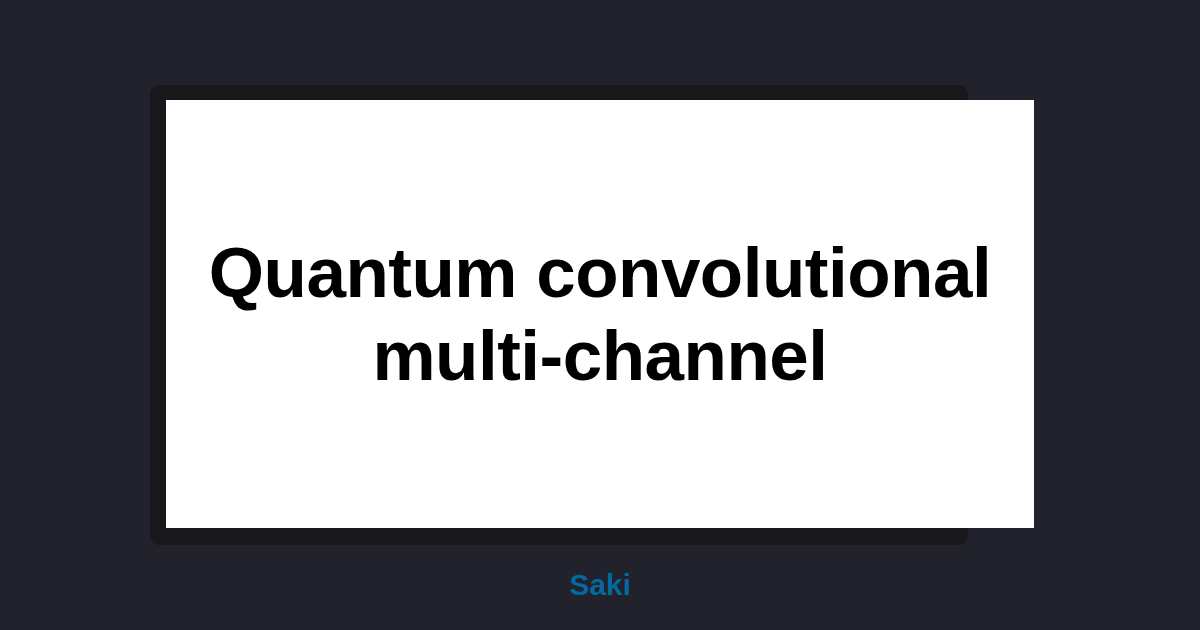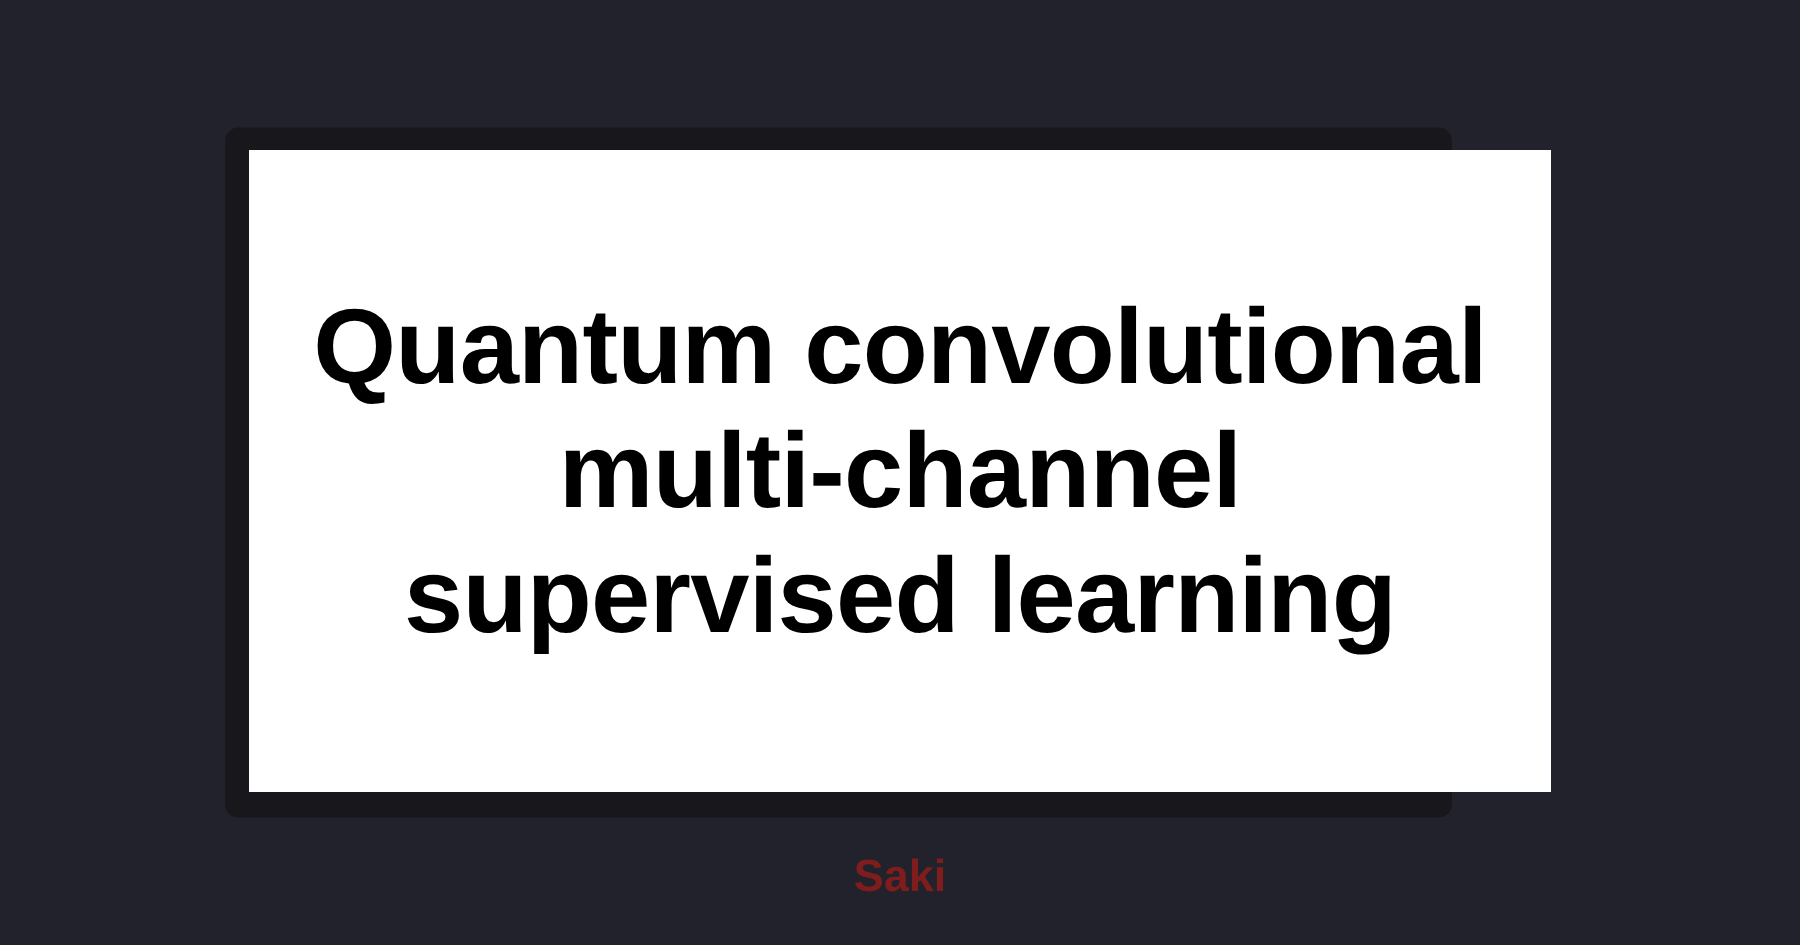--- a/index.html
+++ b/index.html
@@ -73,41 +73,40 @@
     white-space: nowrap;
   }
 
   
   .byline {
     position: absolute;
     left: 0;
     top: 470px;
     width: 868px;
     text-align: center;
-    color: #7f1d1d;
+    color: #0369a1;
     font-family: "Liberation Sans", sans-serif;
     font-weight: 700;
     font-size: 30px;
     line-height: 30px;
     white-space: nowrap;
   }
 </style>
 </head>
 <body>
 
 <div class="canvas">
 
   <div class="card-frame">
 
     <div class="card-surface">
 
       <div class="title-block">
         <span class="title-line">Quantum convolutional</span>
         <span class="title-line">multi-channel</span>
-        <span class="title-line">supervised learning</span>
       </div>
 
       <div class="byline">Saki</div>
 
     </div>
   </div>
 
 </div>
 
 </body></html>

